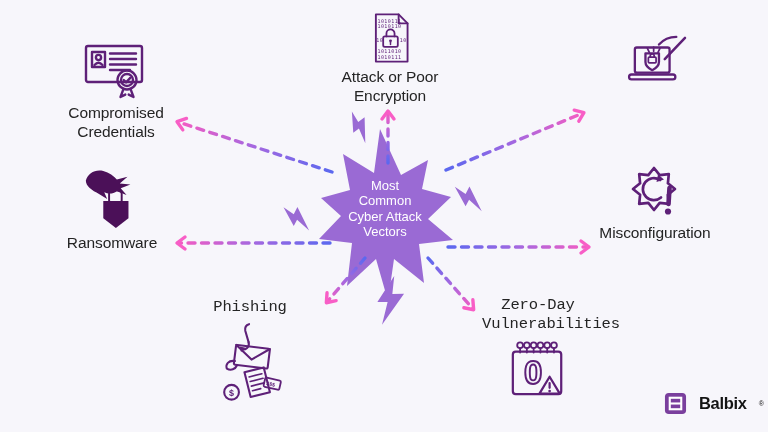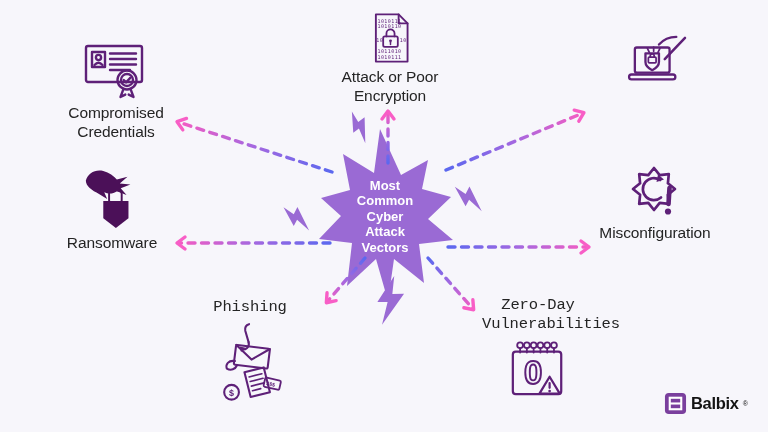--- a/index.html
+++ b/index.html
@@ -23,26 +23,26 @@
   .w130 { max-width: 132px; }
   #node-compromised { left: 36px;  top: 40px;  width: 160px; }
   #node-encryption  { left: 310px; top: 12px;  width: 160px; }
   #node-stolen      { left: 578px; top: 34px;  width: 160px; }
   #node-ransomware  { left: 32px;  top: 166px; width: 160px; }
   #node-misconfig   { left: 575px; top: 158px; width: 160px; }
   #node-phishing    { left: 170px; top: 298px; width: 160px; }
   #node-zeroday     { left: 458px; top: 296px; width: 160px; }
   #center-label {
     position: absolute; left: 348px; top: 178px; width: 74px;
-    font-size: 13px; line-height: 15.4px; font-weight: bold;
+    font-size: 13px; line-height: 15.4px; font-weight: normal;
     color: #ffffff; text-align: center; z-index: 5;
   }
   #balbix-logo {
     position: absolute; left: 664px; top: 392px;
-    display: flex; align-items: center; gap: 4px; z-index: 6;
+    display: flex; align-items: center; gap: 12px; z-index: 6;
   }
   #balbix-logo .logo-text {
     font-size: 16.5px; font-weight: bold; color: #141414; letter-spacing: -0.3px;
   }
   #balbix-logo .reg-mark { font-size: 7px; color: #141414; vertical-align: top; line-height: 10px; }
   .arrows-layer { z-index: 4; }
   .burst-layer  { z-index: 3; }
   .node { z-index: 6; }
 </style>
 </head>

